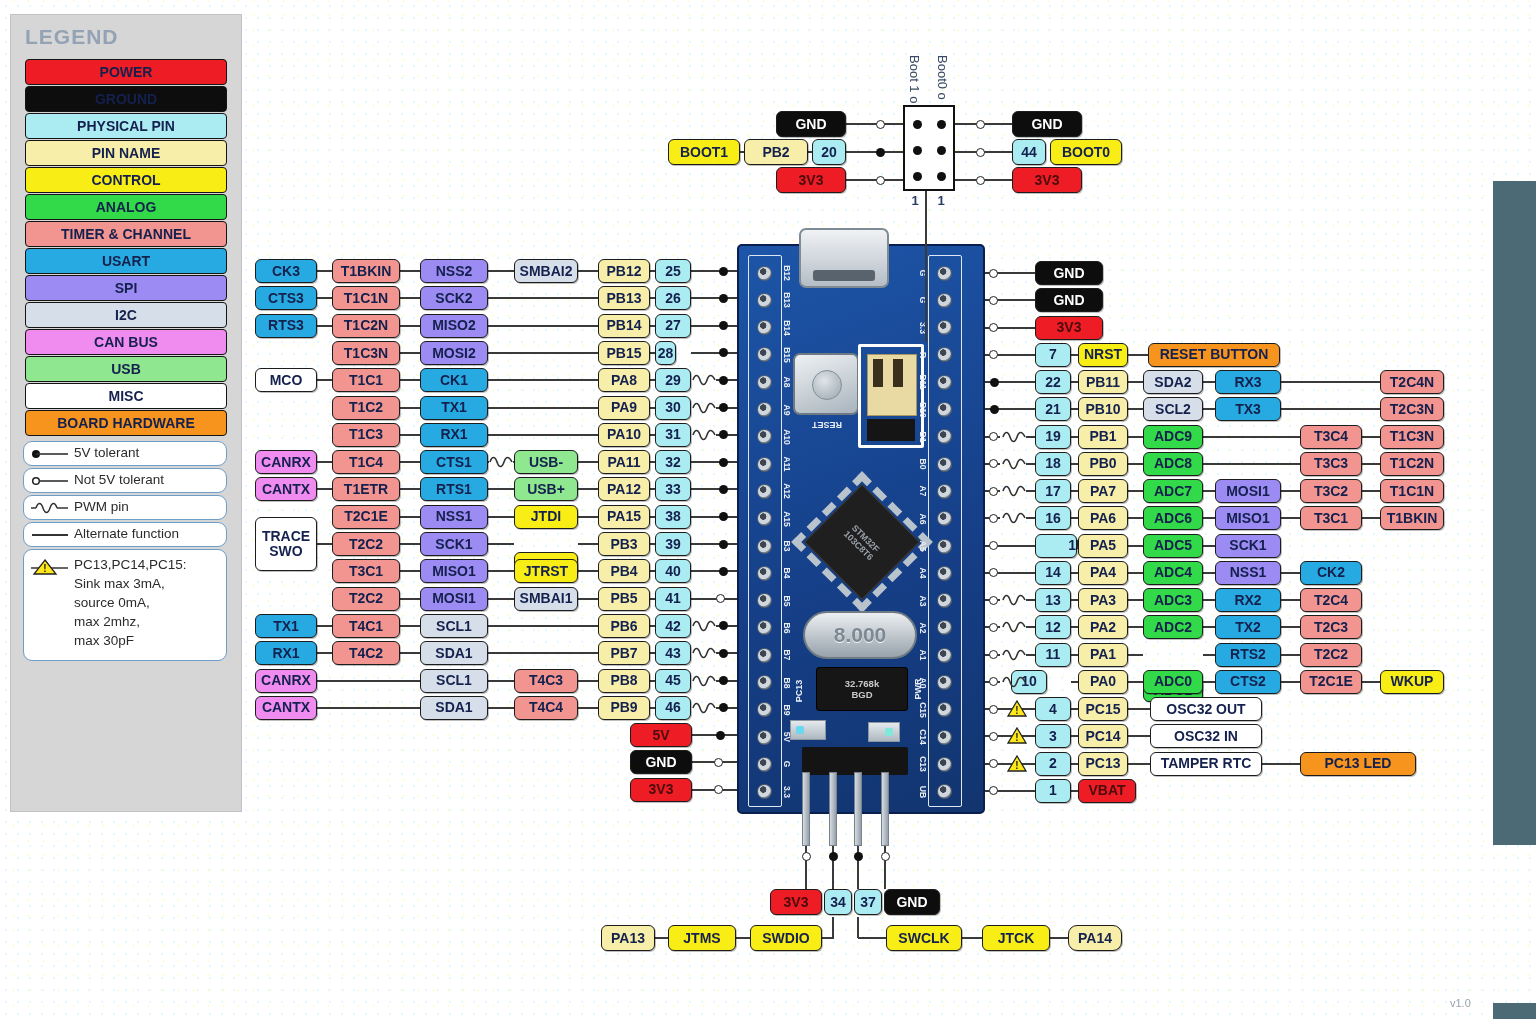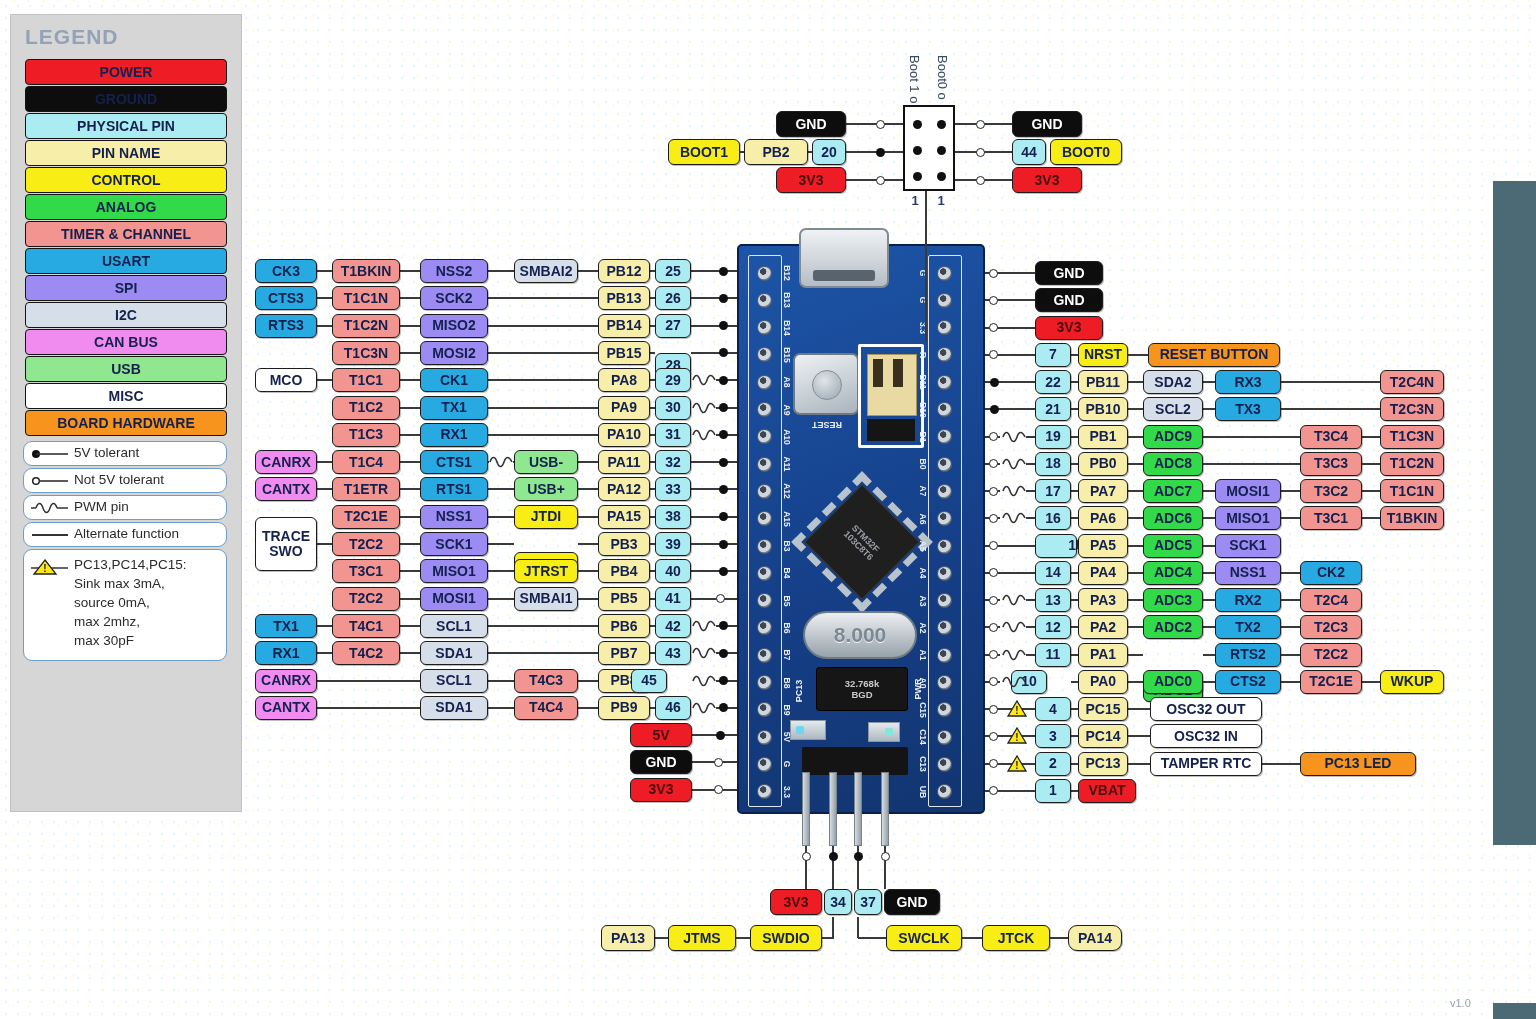--- a/index.html
+++ b/index.html
@@ -279,21 +279,21 @@
       <div class="box t-phys" style="left: 655px; top: 313.6px; width: 36px; height: 24px;">27</div>
       <div class="line" style="left: 317px; top: 324.6px; width: 15px;"></div>
       <div class="line" style="left: 400px; top: 324.6px; width: 20px;"></div>
       <div class="line" style="left: 488px; top: 324.6px; width: 110px;"></div>
       <div class="line" style="left: 650px; top: 324.6px; width: 5px;"></div>
       <div class="line" style="left: 691px; top: 324.6px; width: 46px;"></div>
       <div class="dot" style="left: 718.5px; top: 321.1px;"></div>
       <div class="box t-timer" style="left: 332px; top: 340.9px; width: 68px; height: 24px;">T1C3N</div>
       <div class="box t-spi" style="left: 420px; top: 340.9px; width: 68px; height: 24px;">MOSI2</div>
       <div class="box t-name" style="left: 598px; top: 340.9px; width: 52px; height: 24px;">PB15</div>
-      <div class="box t-phys" style="left: 655px; top: 353px; width: 36px; height: 24px;">28</div>
+      <div class="box t-phys" style="left: 655px; top: 341px; width: 21px; height: 24px;">28</div>
       <div class="line" style="left: 400px; top: 351.9px; width: 20px;"></div>
       <div class="line" style="left: 488px; top: 351.9px; width: 110px;"></div>
       <div class="line" style="left: 650px; top: 351.9px; width: 5px;"></div>
       <div class="line" style="left: 691px; top: 351.9px; width: 46px;"></div>
       <div class="dot" style="left: 718.5px; top: 348.4px;"></div>
       <div class="box t-misc" style="left: 255px; top: 368.2px; width: 62px; height: 24px;">MCO</div>
       <div class="box t-timer" style="left: 332px; top: 368.2px; width: 68px; height: 24px;">T1C1</div>
       <div class="box t-usart" style="left: 420px; top: 368.2px; width: 68px; height: 24px;">CK1</div>
       <div class="box t-name" style="left: 598px; top: 368.2px; width: 52px; height: 24px;">PA8</div>
       <div class="box t-phys" style="left: 655px; top: 368.2px; width: 36px; height: 24px;">29</div>
@@ -432,21 +432,21 @@
       <div class="line" style="left: 650px; top: 652.2px; width: 5px;"></div>
       <div class="pwm" style="left: 692px; top: 646.2px;"><svg width="24" height="14" viewBox="0 0 24 14">
           <path d="M1 7 C3 1,6 1,8 7 S13 13,15 7 S20 1,23 7" fill="none" stroke="#333" stroke-width="1.6"></path>
         </svg></div>
       <div class="line" style="left: 716px; top: 652.2px; width: 21px;"></div>
       <div class="dot" style="left: 718.5px; top: 648.7px;"></div>
       <div class="box t-can" style="left: 255px; top: 668.5px; width: 62px; height: 24px;">CANRX</div>
       <div class="box t-i2c" style="left: 420px; top: 668.5px; width: 68px; height: 24px;">SCL1</div>
       <div class="box t-timer" style="left: 514px; top: 668.5px; width: 64px; height: 24px;">T4C3</div>
       <div class="box t-name" style="left: 598px; top: 668.5px; width: 52px; height: 24px;">PB8</div>
-      <div class="box t-phys" style="left: 631px; top: 668.5px; width: 36px; height: 24px;">45</div>
+      <div class="box t-phys" style="left: 655px; top: 668.5px; width: 36px; height: 24px;">45</div>
       <div class="line" style="left: 317px; top: 679.5px; width: 103px;"></div>
       <div class="line" style="left: 488px; top: 679.5px; width: 26px;"></div>
       <div class="line" style="left: 578px; top: 679.5px; width: 20px;"></div>
       <div class="line" style="left: 650px; top: 679.5px; width: 5px;"></div>
       <div class="pwm" style="left: 692px; top: 673.5px;"><svg width="24" height="14" viewBox="0 0 24 14">
           <path d="M1 7 C3 1,6 1,8 7 S13 13,15 7 S20 1,23 7" fill="none" stroke="#333" stroke-width="1.6"></path>
         </svg></div>
       <div class="line" style="left: 716px; top: 679.5px; width: 21px;"></div>
       <div class="dot" style="left: 718.5px; top: 676px;"></div>
       <div class="box t-can" style="left: 255px; top: 695.8px; width: 62px; height: 24px;">CANTX</div>

